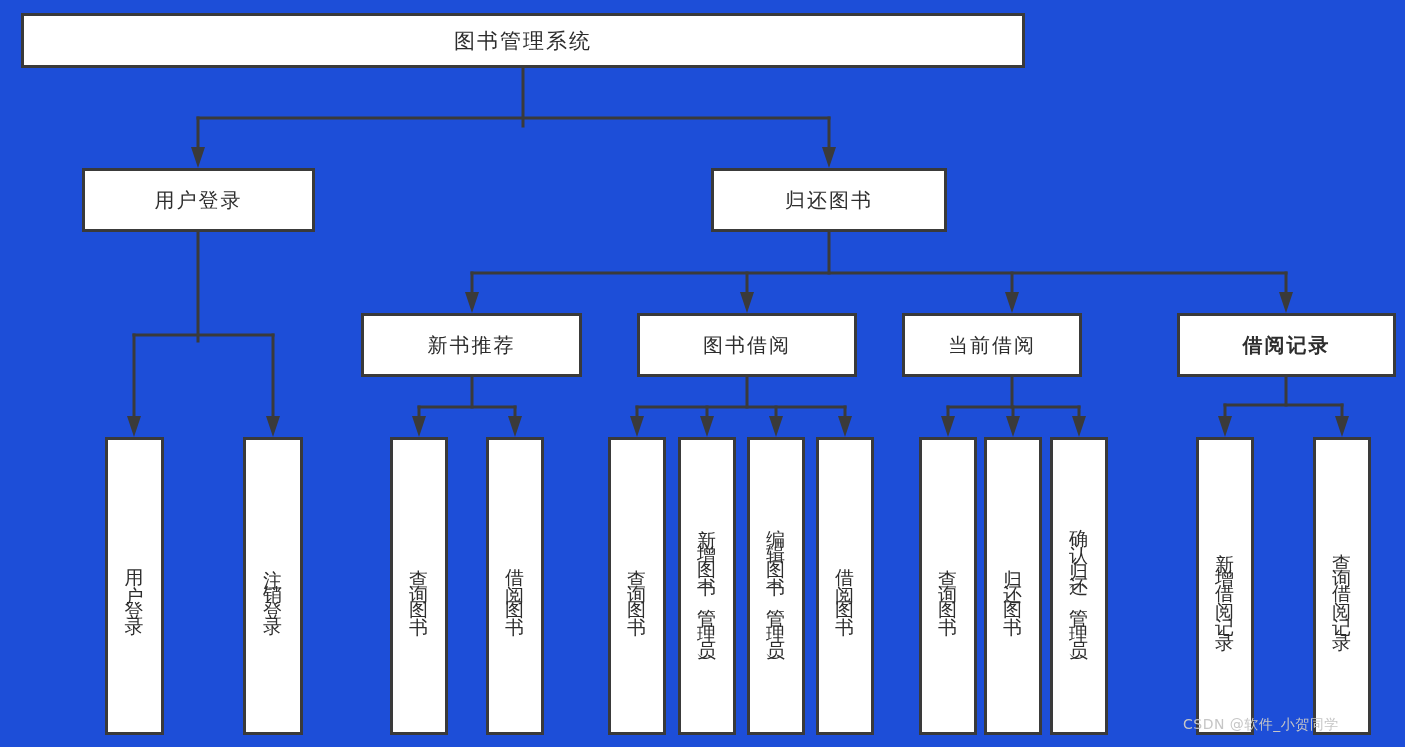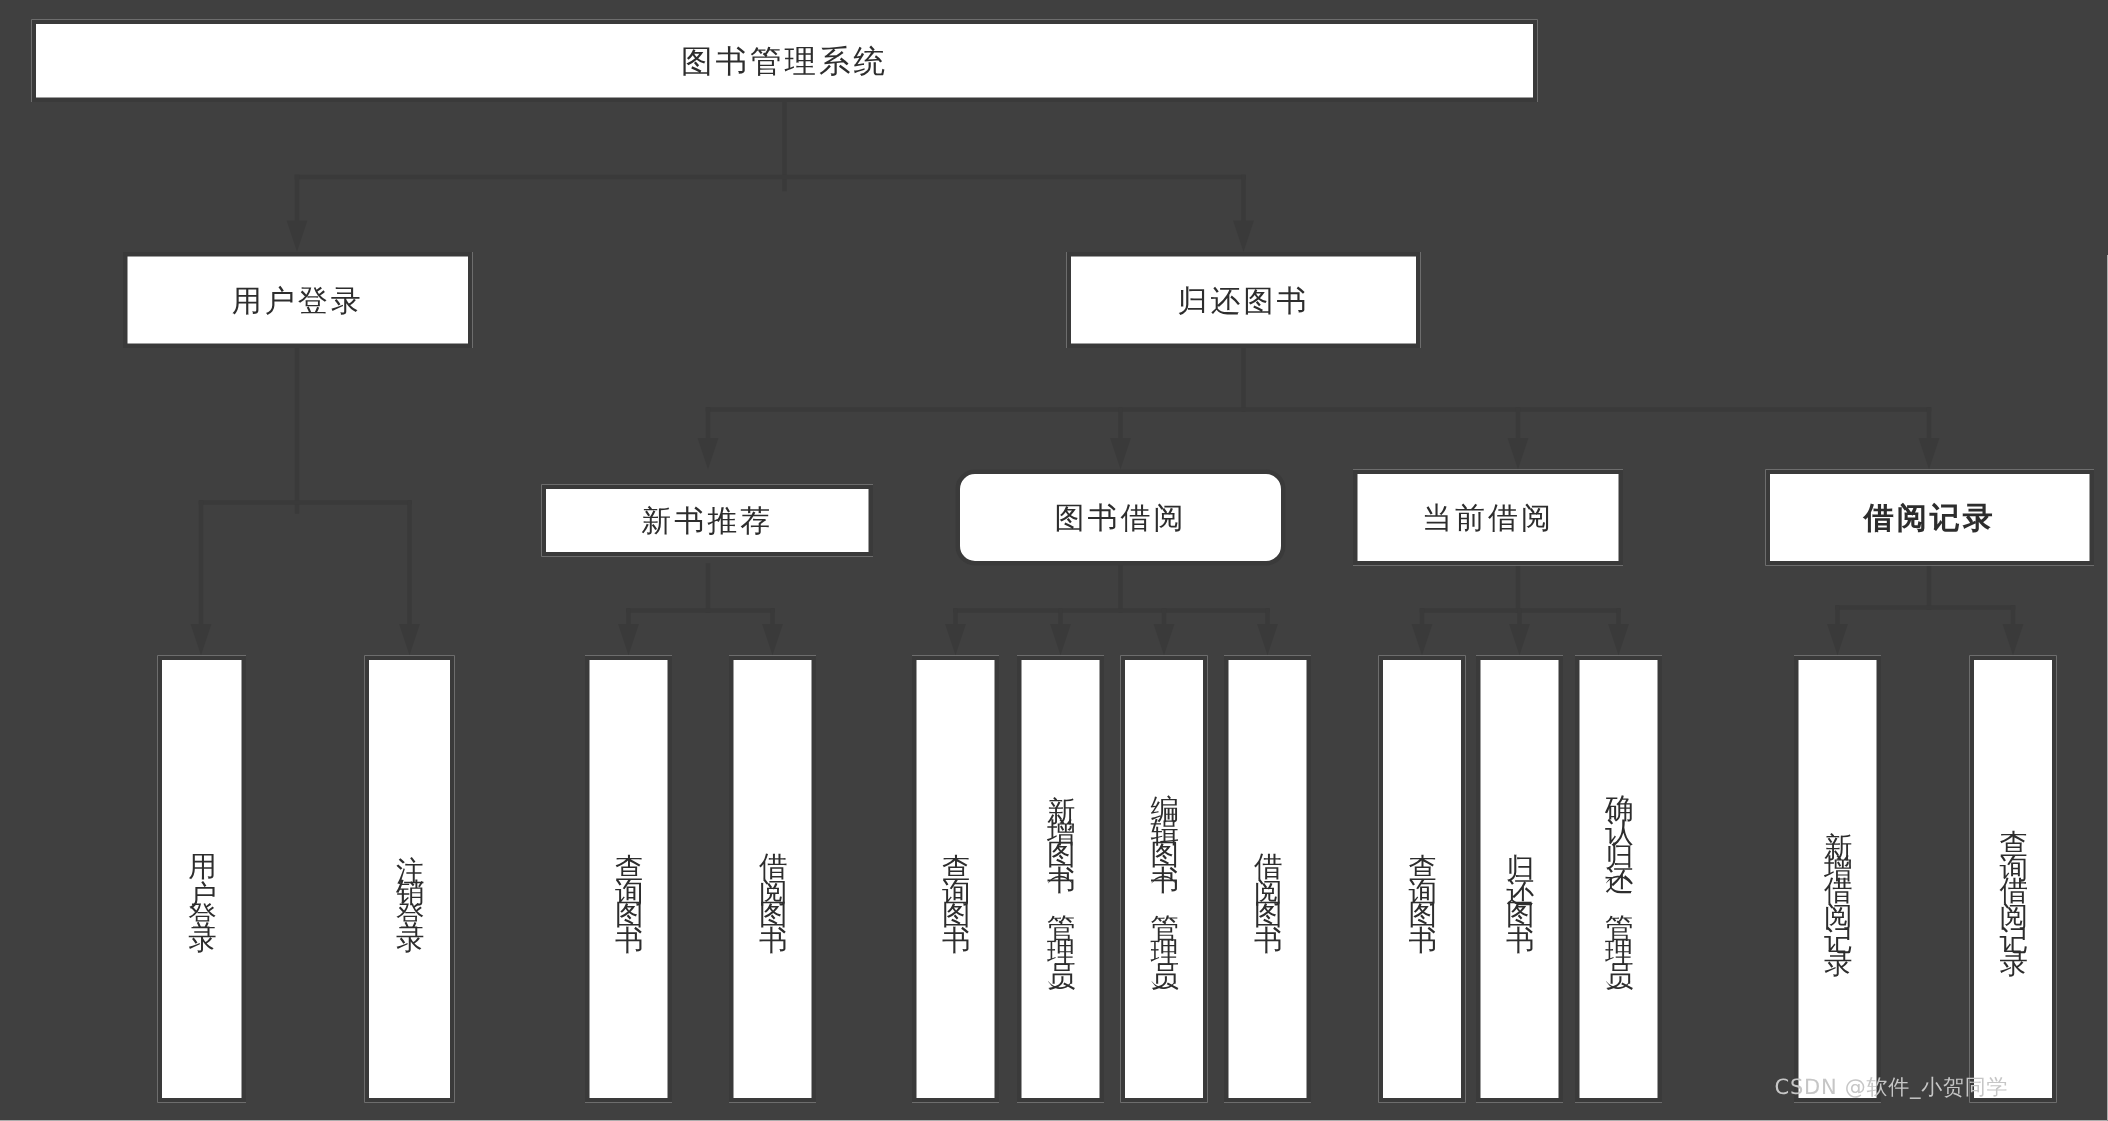--- a/index.html
+++ b/index.html
@@ -1,20 +1,20 @@
 <!DOCTYPE html>
 <html><head>
 <meta charset="utf-8">
 <style>
   html, body { margin: 0; padding: 0; background: #ffffff; }
   .canvas {
     position: relative;
     width: 1405px;
     height: 747px;
-    background: #404040;
+    background: #1d4ed8;
     font-family: "DejaVu Sans", sans-serif;
     overflow: hidden;
   }
   .connectors {
     position: absolute;
     left: 0; top: 0;
     width: 1405px; height: 747px;
     z-index: 1;
   }
   .node {
@@ -126,24 +126,24 @@
     <span>图书管理系统</span>
   </div>
 
   <div class="node hnode" style="left:82px;top:168px;width:233px;height:64px;">
     <span>用户登录</span>
   </div>
   <div class="node hnode" style="left:711px;top:168px;width:236px;height:64px;">
     <span>归还图书</span>
   </div>
 
-  <div class="node hnode" style="left:361px;top:323px;width:221px;height:48px;justify-content:center;">
+  <div class="node hnode" style="left:361px;top:313px;width:221px;height:64px;justify-content:center;">
     <span>新书推荐</span>
   </div>
-  <div class="node hnode" style="left:637px;top:313px;width:220px;height:64px;border-radius:13px;">
+  <div class="node hnode" style="left:637px;top:313px;width:220px;height:64px;">
     <span>图书借阅</span>
   </div>
   <div class="node hnode" style="left:902px;top:313px;width:180px;height:64px;">
     <span>当前借阅</span>
   </div>
   <div class="node hnode" style="left:1177px;top:313px;width:219px;height:64px;font-weight:bold;">
     <span>借阅记录</span>
   </div>
 
   <div class="node leaf" style="left:105px;width:59px;">

